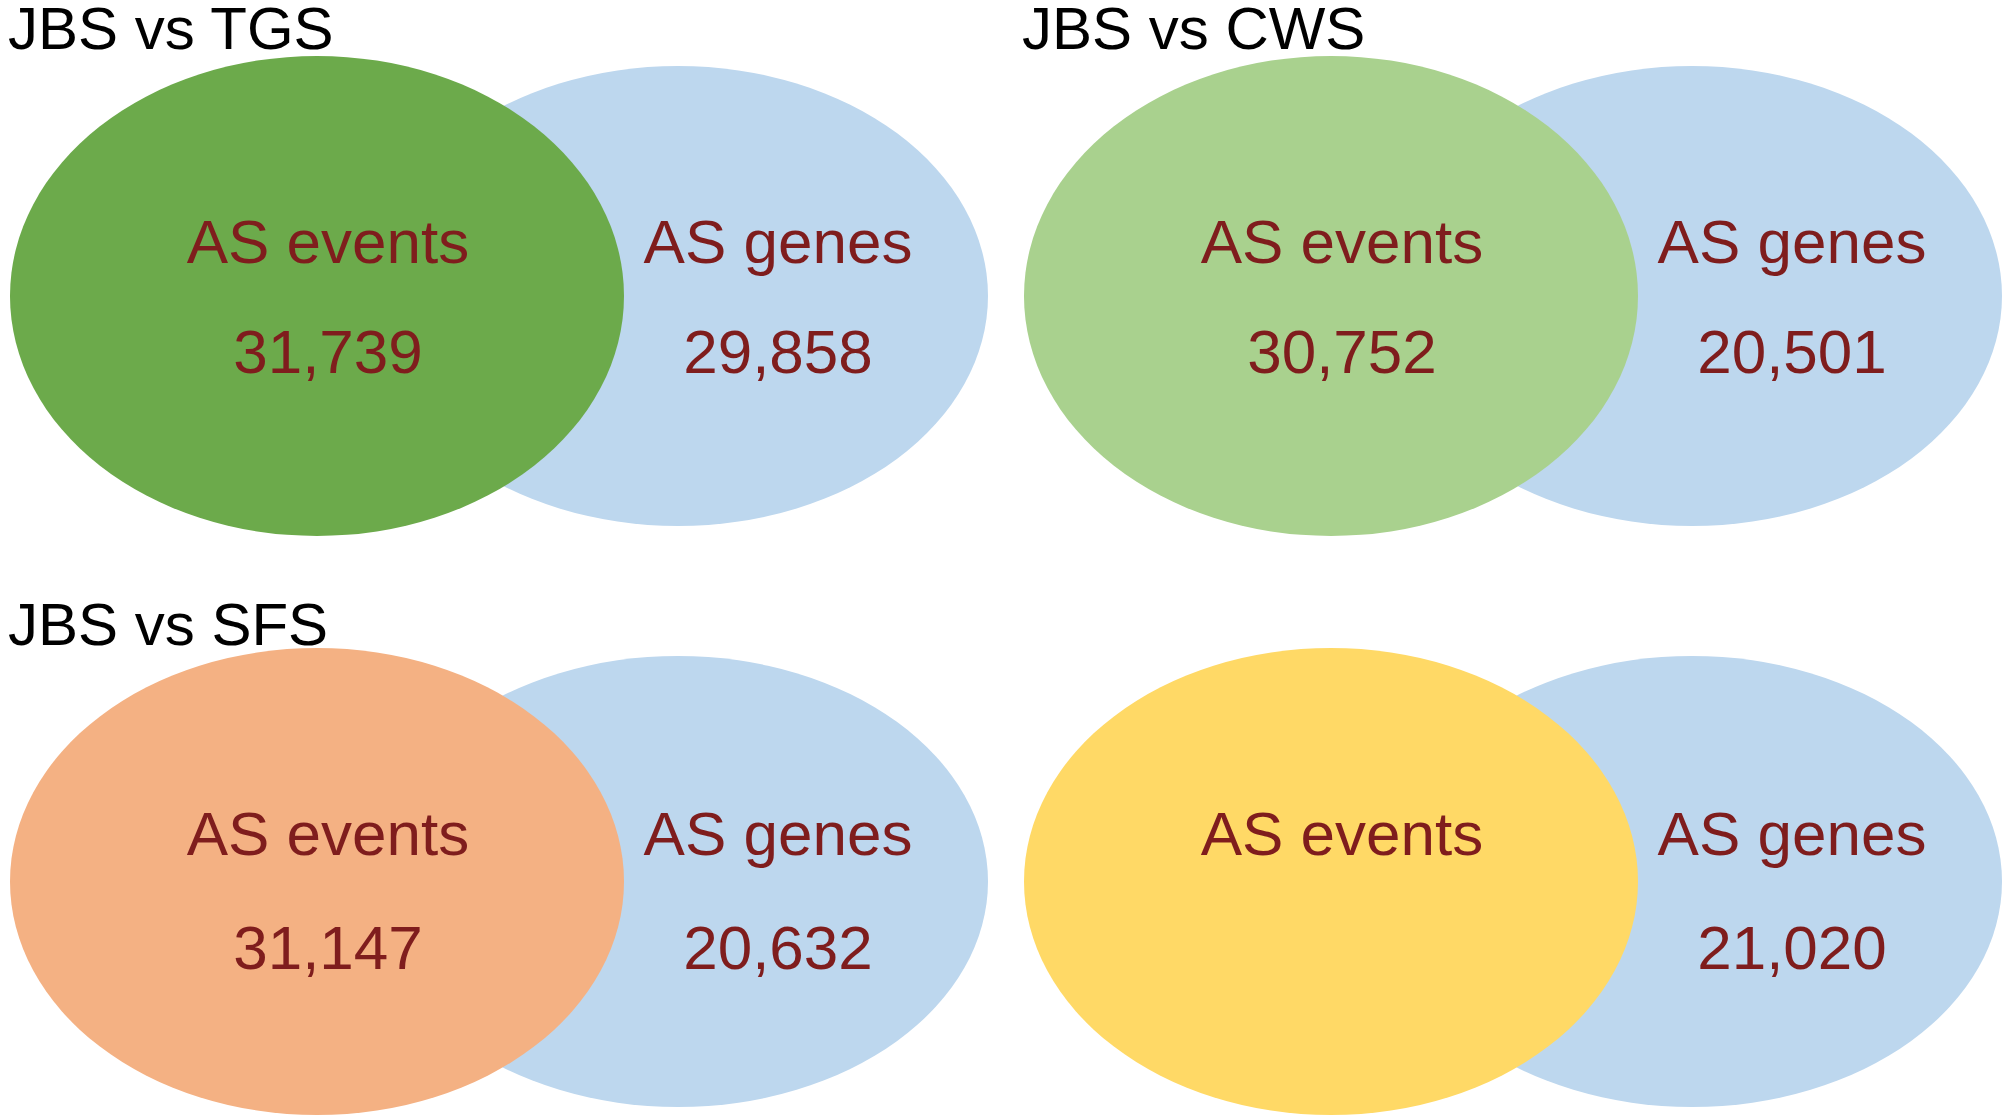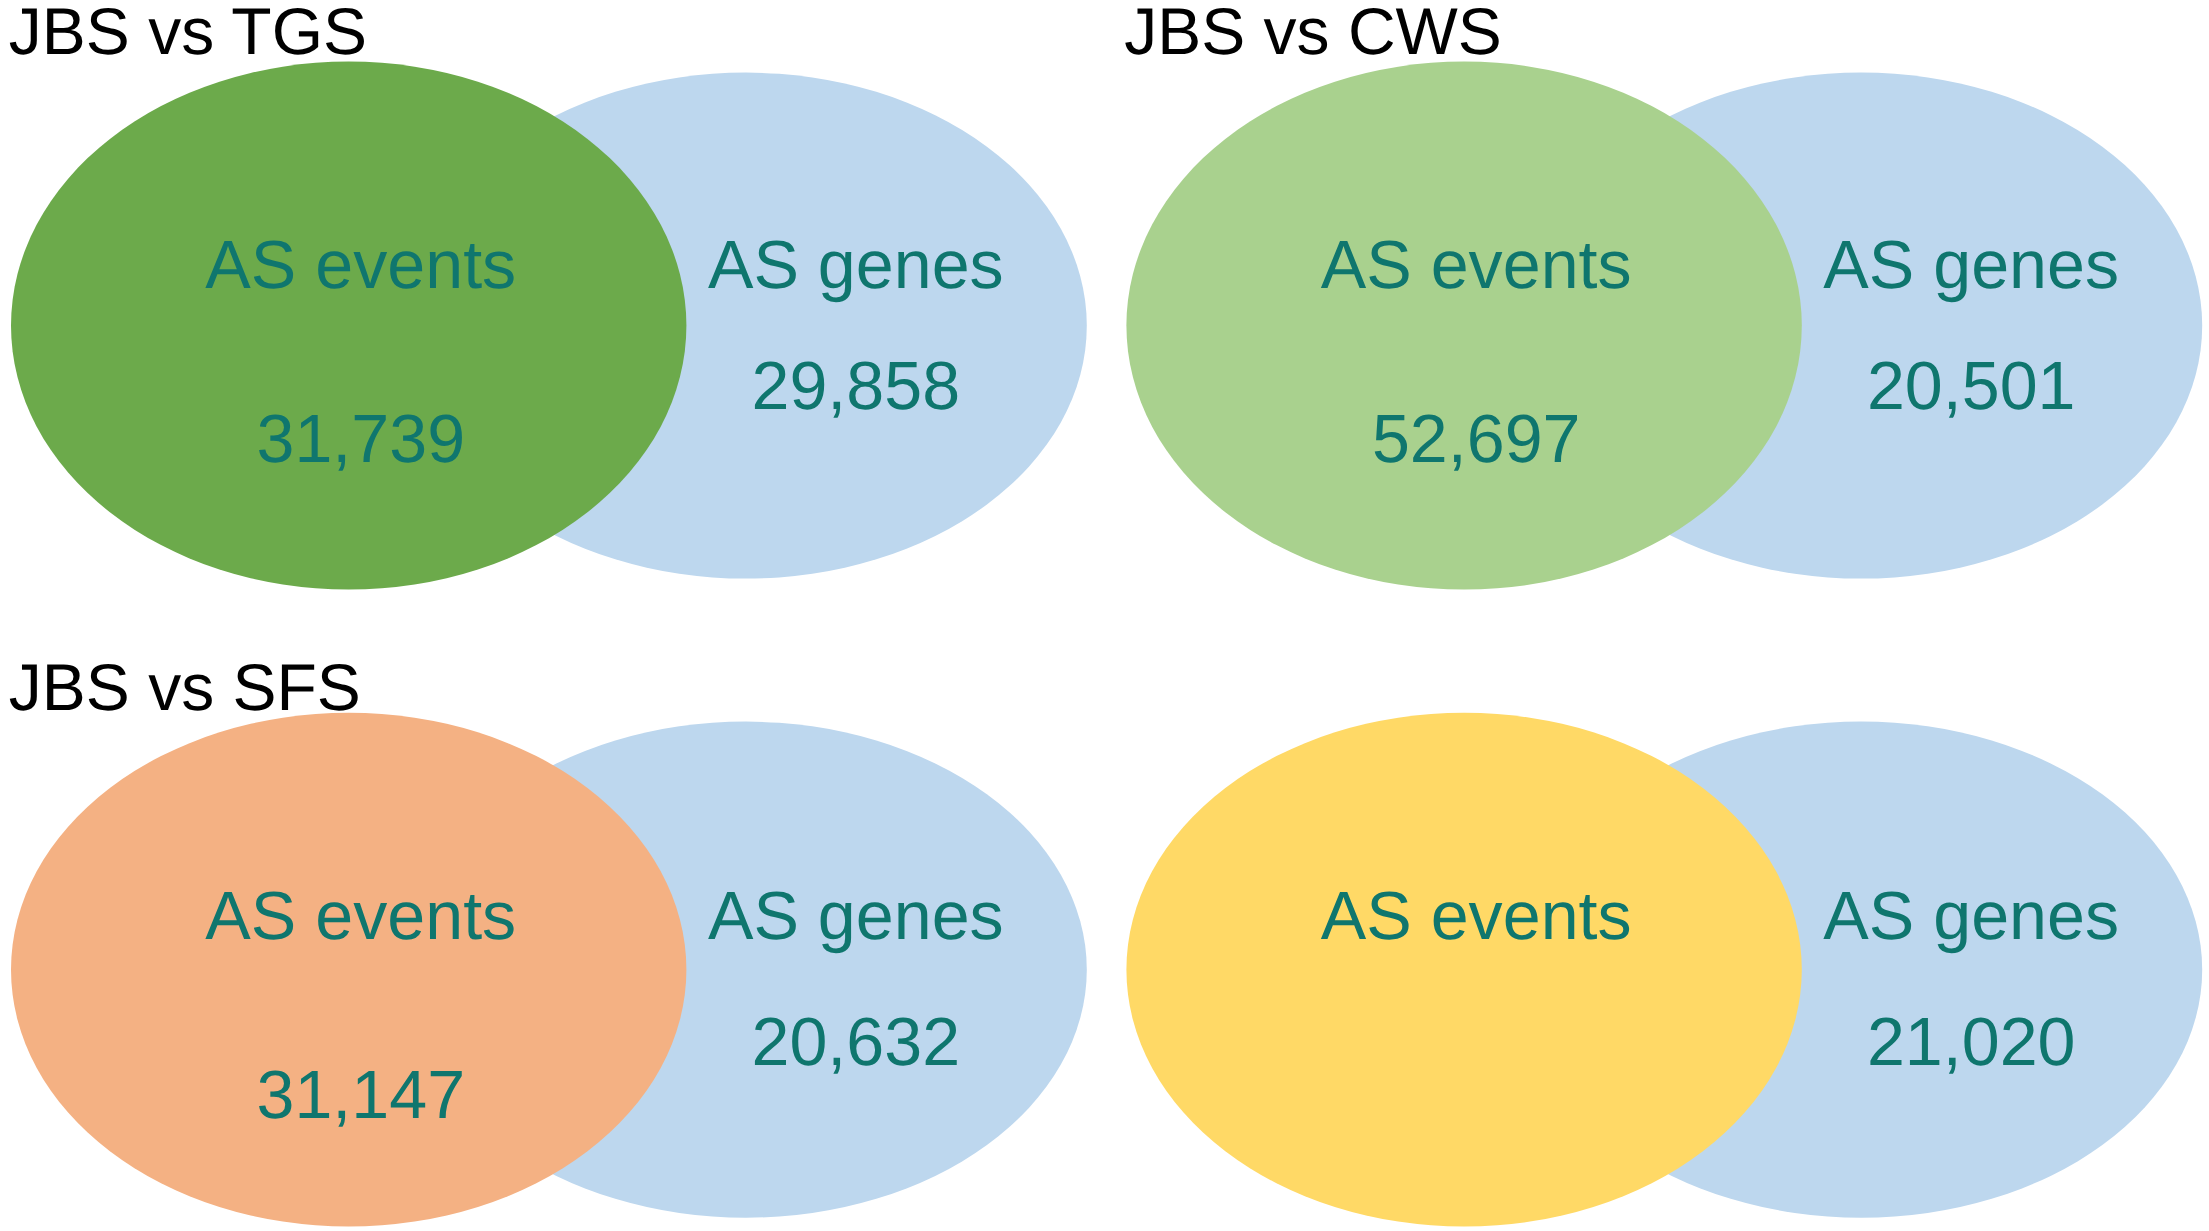--- a/index.html
+++ b/index.html
@@ -65,25 +65,25 @@
   }
   .r2 .ellipse.genes  { top: 96px; height: 451px; }
   .r2 .ellipse.events { top: 88px; height: 467px; }
 
   .txt {
     position: absolute;
     text-align: center;
     font-size: 62px;
     line-height: 1.15;
     white-space: nowrap;
-    color: #0f766e;
+    color: #7f1d1d;
     z-index: 3;
   }
   .events-label { left: 110px; width: 420px; top: 206px; }
-  .events-value { left: 110px; width: 420px; top: 316px; margin-top: 48px; }
+  .events-value { left: 110px; width: 420px; top: 316px; }
   .genes-label  { left: 560px; width: 420px; top: 206px; }
   .genes-value  { left: 560px; width: 420px; top: 316px; }
   .r2 .events-label, .r2 .genes-label { top: 238px; }
   .r2 .events-value, .r2 .genes-value { top: 352px; }
 </style>
 </head>
 <body>
 
 <div class="canvas">
 
@@ -95,21 +95,21 @@
     <div class="txt events-value">31,739</div>
     <div class="txt genes-label">AS genes</div>
     <div class="txt genes-value">29,858</div>
   </section>
 
   <section class="panel r1 c2">
     <h2 class="title">JBS vs CWS</h2>
     <div class="ellipse genes" style="background: rgb(189, 215, 238);"></div>
     <div class="ellipse events" style="background: rgb(169, 209, 142);"></div>
     <div class="txt events-label">AS events</div>
-    <div class="txt events-value">52,697</div>
+    <div class="txt events-value">30,752</div>
     <div class="txt genes-label">AS genes</div>
     <div class="txt genes-value">20,501</div>
   </section>
 
   <section class="panel r2 c1">
     <h2 class="title">JBS vs SFS</h2>
     <div class="ellipse genes" style="background: rgb(189, 215, 238);"></div>
     <div class="ellipse events" style="background: rgb(244, 177, 131);"></div>
     <div class="txt events-label">AS events</div>
     <div class="txt events-value">31,147</div>

